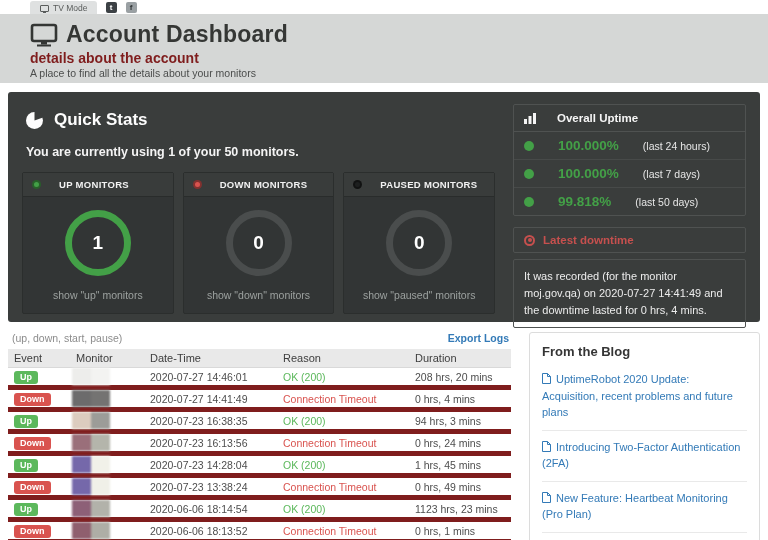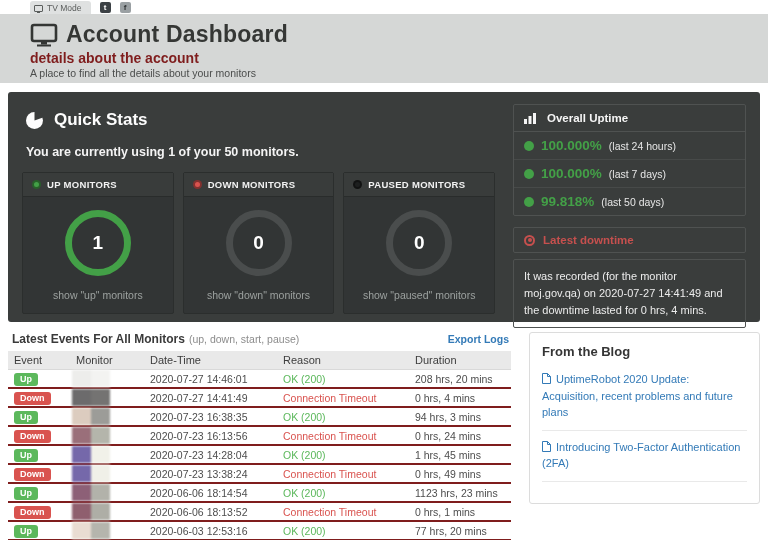--- a/index.html
+++ b/index.html
@@ -2,21 +2,21 @@
 <html><head>
 <meta charset="utf-8">
 <style>
   * { box-sizing: border-box; margin: 0; padding: 0; }
   html,body { width: 768px; height: 540px; overflow: hidden; background: #fff;
     font-family: "Liberation Sans", sans-serif; }
 
   
   .topbar { height: 14px; display: flex; align-items: flex-end; padding-left: 30px; gap: 9px; }
   .tv-tab { display: flex; align-items: center; gap: 4px; background: #dfe1e1;
-    border-radius: 3px 3px 0 0; padding: 2px 9px 1px 4px; font-size: 8.5px; color: #5a5d5c; cursor: pointer; }
+    border-radius: 3px 3px 0 0; padding: 2px 9px 1px 10px; font-size: 8.5px; color: #5a5d5c; cursor: pointer; }
   .tv-screen { width: 9px; height: 7px; border: 1px solid #5a5d5c; border-radius: 1px; position: relative; }
   .tv-screen::after { content:""; position:absolute; left:2px; right:2px; bottom:-2px; height:1px; background:#5a5d5c; }
   .soc { width: 11px; height: 11px; border-radius: 2px; margin-bottom: 1px;
     display:flex; align-items:center; justify-content:center; font-size: 8px; font-weight: bold; cursor: pointer; }
   .soc.tw { background:#3c4145; color:#fff; }
   .soc.fb { background:#9aa0a3; color:#2f3335; }
 
   
   .page-header { background: #d5d7d6; padding: 7px 30px 9px; height: 69px; }
   .title-row { display: flex; align-items: center; gap: 8px; }
@@ -29,32 +29,32 @@
     padding: 12px 14px; display: flex; gap: 18px; color: #fff; }
   .qs-left { flex: 1; min-width: 0; }
   .qs-title-row { display: flex; align-items: center; gap: 11px; margin: 6px 0 15px 4px;
     font-size: 17px; font-weight: bold; color: #fdfdfd; }
   .usage { font-size: 12.5px; font-weight: bold; color: #f4f4f4; margin: 0 0 13px 4px; }
   .cards { display: flex; gap: 9px; }
   .card { flex: 1; background: #323535; border: 1px solid #2b2e2d; border-radius: 2px; }
   .card-header { display: flex; align-items: center; gap: 6px; padding: 6px 9px;
     background: #393c3b; border-bottom: 1px solid #292c2b; }
   .dot { width: 9px; height: 9px; border-radius: 50%; border: 2px solid rgba(0,0,0,0.4); flex: none; }
-  .card-label { font-size: 9.5px; font-weight: bold; color: #f2f2f2; letter-spacing: 0.3px; }
+  .card-label { font-size: 9.5px; font-weight: bold; color: #f2f2f2; letter-spacing: 0.3px; margin-left: 12px; }
   .card-body { padding: 13px 6px 12px; text-align: center; }
   .ring { width: 66px; height: 66px; border-radius: 50%; border: 7px solid #4a4d4d; margin: 0 auto;
     display: flex; align-items: center; justify-content: center; }
   .count { font-size: 19px; font-weight: bold; color: #fff; }
   .card-link { margin-top: 13px; font-size: 10.5px; color: #9ca19f; cursor: pointer; }
 
   .qs-right { width: 233px; flex: none; }
   .uptime-box { border: 1px solid #4f5251; border-radius: 2px; }
-  .uptime-header { display: flex; align-items: center; gap: 11px; padding: 7px 10px;
+  .uptime-header { display: flex; align-items: center; gap: 21px; padding: 7px 10px;
     border-bottom: 1px solid #4f5251; font-size: 11.5px; font-weight: bold; color: #f5f5f5; }
-  .uptime-row { display: flex; align-items: center; gap: 7px; padding: 6px 10px;
+  .uptime-row { display: flex; align-items: center; gap: 24px; padding: 6px 10px;
     border-bottom: 1px solid #474a49; }
   .uptime-row:last-child { border-bottom: none; }
   .updot { width: 10px; height: 10px; border-radius: 50%; background: #43a047; flex: none; }
   .upval { color: #43a047; font-weight: bold; font-size: 13.5px; }
   .upperiod { color: #e6e6e6; font-size: 10.5px; }
 
   .downtime-header { margin-top: 11px; border: 1px solid #4f5251; border-radius: 2px;
     display: flex; align-items: center; gap: 8px; padding: 6px 10px;
     font-size: 11.5px; font-weight: bold; color: #c6504e; }
   .rec-icon { width: 11px; height: 11px; border: 2px solid #c6504e; border-radius: 50%;
@@ -72,21 +72,21 @@
   .events-suffix { font-size: 10.5px; color: #8c8c8c; }
   .export { margin-left: auto; margin-right: 2px; font-size: 10.5px; font-weight: bold;
     color: #337ab7; text-decoration: none; cursor: pointer; }
   table { width: 100%; border-collapse: collapse; font-size: 10.5px; }
   thead th { background: #e9e9e9; text-align: left; font-weight: normal; color: #3d3d3d;
     font-size: 11px; padding: 3px 6px; border-bottom: 1px solid #d9d9d9; }
   th:nth-child(1), td:nth-child(1) { width: 62px; }
   th:nth-child(2), td:nth-child(2) { width: 74px; }
   th:nth-child(3), td:nth-child(3) { width: 133px; }
   th:nth-child(4), td:nth-child(4) { width: 132px; }
-  tbody td { height: 17px; padding: 0 6px; border-bottom: 2px solid #7f1d1d;
+  tbody td { height: 17px; padding: 0 6px; border-bottom: 5px solid #7f1d1d;
     color: #4d4d4d; vertical-align: middle; margin-top: 36px; }
   td.mon { padding: 0 0 0 2px; }
   .strip { display: flex; width: 38px; height: 17px; filter: blur(1px); }
   .strip span { width: 19px; height: 17px; display: block; }
   .badge { display: inline-block; padding: 2px 6px; border-radius: 3px;
     color: #fff; font-weight: bold; font-size: 9px; line-height: 1; cursor: pointer; }
   .badge.up { background: #5cb85c; }
   .badge.down { background: #d9534f; }
   .reason.up { color: #5cb85c; }
   .reason.down { color: #d9534f; }
@@ -209,21 +209,20 @@
       <span class="rec-icon"></span>
       <span>Latest downtime</span>
     </div>
     <div class="downtime-body">It was recorded (for the monitor moj.gov.qa) on 2020-07-27 14:41:49 and the downtime lasted for 0 hrs, 4 mins.</div>
   </aside>
 </section>
 
 <section class="bottom">
   <div class="events">
     <div class="events-title-row">
-      <span class="events-title">Latest Events For All Monitors</span>
       <span class="events-suffix">(up, down, start, pause)</span>
       <a class="export">Export Logs</a>
     </div>
     <table>
       <thead>
           <tr id="events-head">
             <th>Event</th>
             <th>Monitor</th>
             <th>Date-Time</th>
             <th>Reason</th>
@@ -359,16 +358,20 @@
     <h2>From the Blog</h2>
     <div id="blog-items">
         <a class="blog-item"><svg class="doc-icon" width="9" height="11" viewBox="0 0 9 11">
             <path d="M0.5 0.5 h5 l3 3 v7 h-8 z" fill="none" stroke="#337ab7" stroke-width="1"></path>
             <path d="M5.5 0.5 v3 h3" fill="none" stroke="#337ab7" stroke-width="1"></path>
           </svg><span>UptimeRobot 2020 Update: Acquisition, recent problems and future plans</span></a>
         <a class="blog-item"><svg class="doc-icon" width="9" height="11" viewBox="0 0 9 11">
             <path d="M0.5 0.5 h5 l3 3 v7 h-8 z" fill="none" stroke="#337ab7" stroke-width="1"></path>
             <path d="M5.5 0.5 v3 h3" fill="none" stroke="#337ab7" stroke-width="1"></path>
           </svg><span>Introducing Two-Factor Authentication (2FA)</span></a>
+        <a class="blog-item"><svg class="doc-icon" width="9" height="11" viewBox="0 0 9 11">
+            <path d="M0.5 0.5 h5 l3 3 v7 h-8 z" fill="none" stroke="#337ab7" stroke-width="1"></path>
+            <path d="M5.5 0.5 v3 h3" fill="none" stroke="#337ab7" stroke-width="1"></path>
+          </svg><span>New Feature: Heartbeat Monitoring (Pro Plan)</span></a>
         <a class="blog-item"></a>
       </div>
   </aside>
 </section>
 
 </body></html>

